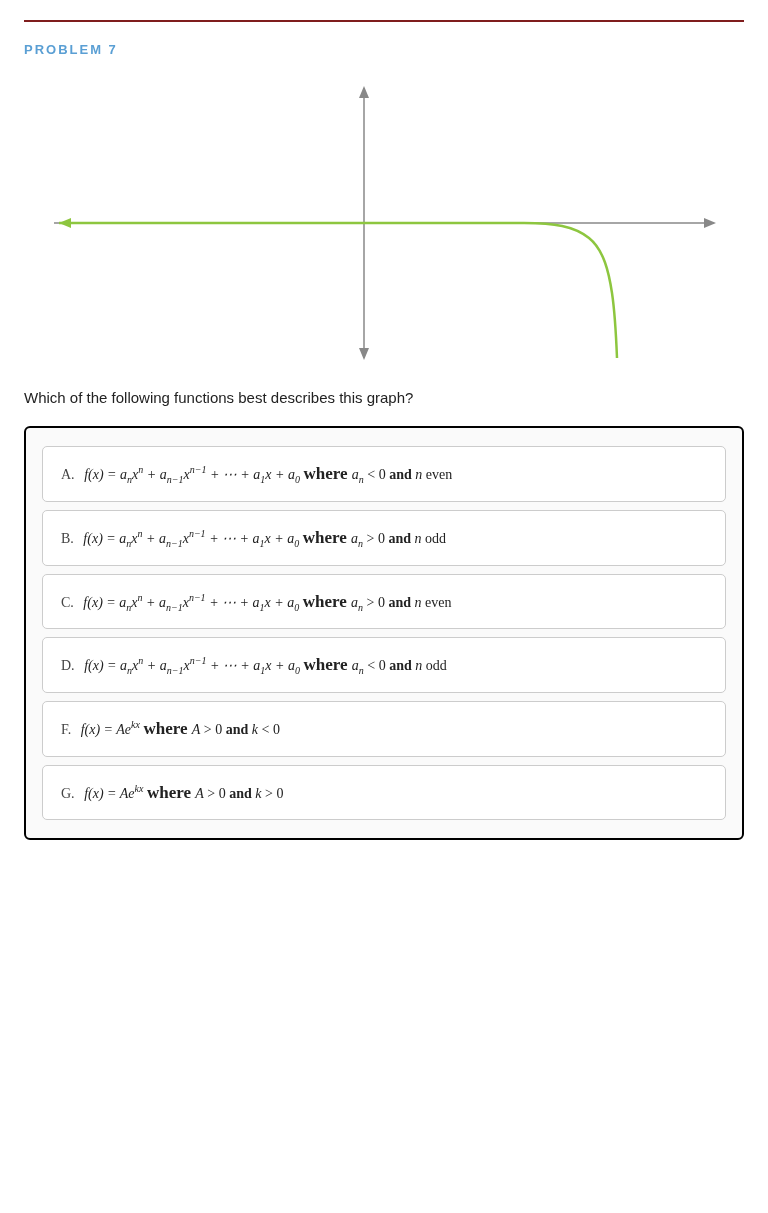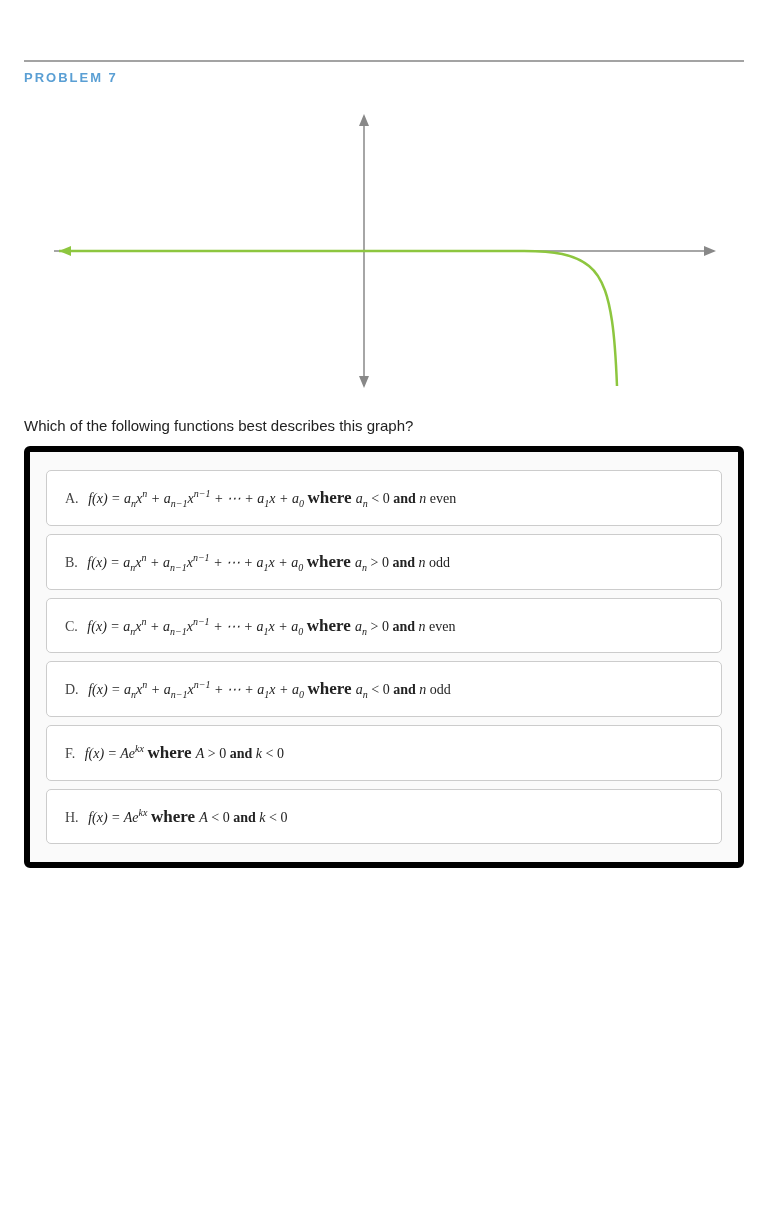--- a/index.html
+++ b/index.html
@@ -12,23 +12,22 @@
     }
 
     .page-container {
       padding: 20px 24px 30px 24px;
     }
 
     .problem-header {
       display: flex;
       align-items: center;
       margin-bottom: 16px;
-      border-top: 2px solid #a3a3a3;
-      padding-top: 8px;
-      margin-top: 40px;
+      border-top: 2px solid #7f1d1d;
+      padding-top: 20px;
     }
 
     .problem-title {
       font-family: Arial, sans-serif;
       font-size: 13px;
       font-weight: bold;
       letter-spacing: 2px;
       color: #5a9fd4;
       text-transform: uppercase;
     }
@@ -39,25 +38,25 @@
       display: flex;
       justify-content: center;
       align-items: center;
       margin-bottom: 16px;
     }
 
     .question-text {
       font-family: Arial, sans-serif;
       font-size: 15px;
       color: #222;
-      margin-bottom: 12px;
+      margin-bottom: 20px;
     }
 
     .options-container {
-      border: 6px solid #000000;
+      border: 2px solid #000000;
       border-radius: 6px;
       padding: 10px 16px;
       background: #fafafa;
     }
 
     .option-item {
       border: 1px solid #ccc;
       border-radius: 5px;
       padding: 14px 18px;
       margin: 8px 0;
@@ -170,27 +169,27 @@
 
     <div class="option-item">
       <span class="option-label math-text">F.</span>
       <span class="math-text math-italic">
         <i>f</i>(<i>x</i>) = <i>Ae</i><sup><i>kx</i></sup>
       </span>
       <span class="where-text"> where </span>
       <span class="math-text"><i>A</i> &gt; 0 <b>and</b> <i>k</i> &lt; 0</span>
     </div>
 
-
     <div class="option-item">
-      <span class="option-label math-text">H.</span>
+      <span class="option-label math-text">G.</span>
       <span class="math-text math-italic">
         <i>f</i>(<i>x</i>) = <i>Ae</i><sup><i>kx</i></sup>
       </span>
       <span class="where-text"> where </span>
-      <span class="math-text"><i>A</i> &lt; 0 <b>and</b> <i>k</i> &lt; 0</span>
+      <span class="math-text"><i>A</i> &gt; 0 <b>and</b> <i>k</i> &gt; 0</span>
     </div>
+
 
 
 
   </div>
 
 </div>
 
 </body></html>

